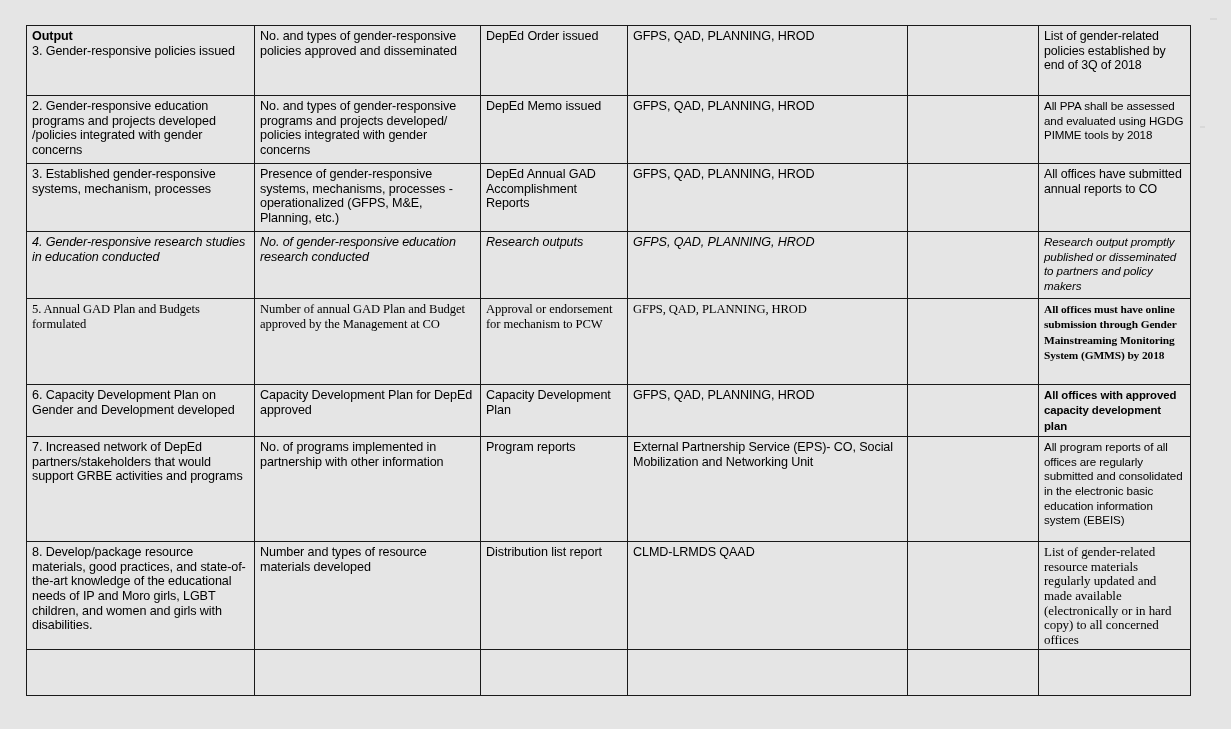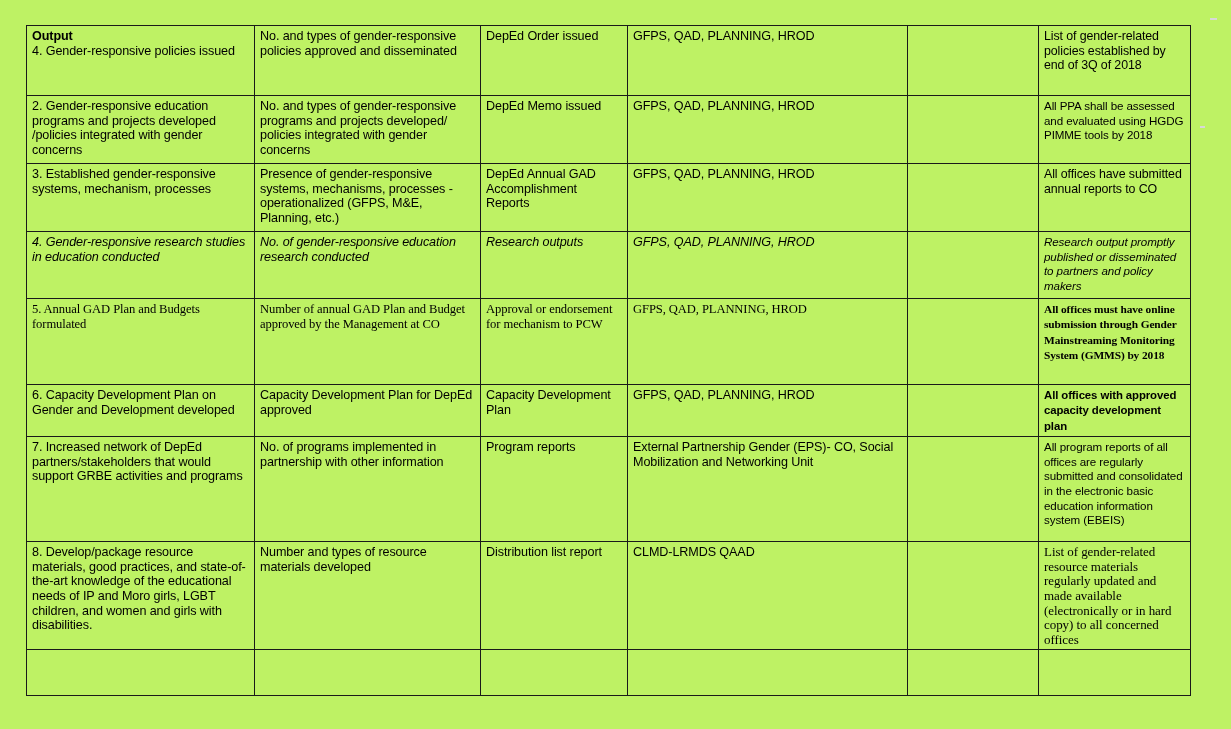--- a/index.html
+++ b/index.html
@@ -12,21 +12,21 @@
     width: 1231px;
     height: 729px;
     overflow: hidden;
     font-family: "Liberation Sans", sans-serif;
     color: #000000;
   }
   #page {
     position: relative;
     width: 1231px;
     height: 729px;
-    background: #bef264;
+    background: #e5e5e5;
   }
   #scan-table {
     position: absolute;
     left: 26px;
     top: 25px;
     width: 1164px;
     border-collapse: collapse;
     table-layout: fixed;
   }
   #scan-table td {
@@ -95,21 +95,21 @@
     <colgroup>
       <col class="c1">
         <col class="c2">
         <col class="c3">
       <col class="c4">
         <col class="c5">
         <col class="c6">
     </colgroup>
     <tbody id="table-body">
         <tr style="height: 70px;">
-          <td><span class="bold-head">Output</span><span class="cell-text">4. Gender-responsive policies issued</span></td>
+          <td><span class="bold-head">Output</span><span class="cell-text">3. Gender-responsive policies issued</span></td>
           <td><span class="cell-text">No. and types of gender-responsive policies approved and disseminated</span></td>
           <td><span class="cell-text">DepEd Order issued</span></td>
           <td><span class="cell-text">GFPS, QAD, PLANNING, HROD</span></td>
           <td><span class="cell-text"></span></td>
           <td class="note-normal va-mid"><span class="cell-text">List of gender-related policies established by end of 3Q of 2018</span></td>
         </tr>
         <tr style="height: 68px;">
           <td><span class="cell-text">2. Gender-responsive education programs and projects developed /policies integrated with gender concerns</span></td>
           <td><span class="cell-text">No. and types of gender-responsive programs and projects developed/ policies integrated with gender concerns</span></td>
           <td><span class="cell-text">DepEd Memo issued</span></td>
@@ -146,21 +146,21 @@
           <td><span class="cell-text">Capacity Development Plan for DepEd approved</span></td>
           <td><span class="cell-text">Capacity Development Plan</span></td>
           <td><span class="cell-text">GFPS, QAD, PLANNING, HROD</span></td>
           <td><span class="cell-text"></span></td>
           <td class="note-bold va-top"><span class="cell-text">All offices with approved capacity development plan</span></td>
         </tr>
         <tr style="height: 105px;">
           <td><span class="cell-text">7. Increased network of DepEd partners/stakeholders that would support GRBE activities and programs</span></td>
           <td><span class="cell-text">No. of programs implemented in partnership with other information</span></td>
           <td><span class="cell-text">Program reports</span></td>
-          <td><span class="cell-text">External Partnership Gender (EPS)- CO, Social Mobilization and Networking Unit</span></td>
+          <td><span class="cell-text">External Partnership Service (EPS)- CO, Social Mobilization and Networking Unit</span></td>
           <td><span class="cell-text"></span></td>
           <td class="note-small va-top"><span class="cell-text">All program reports of all offices are regularly submitted and consolidated in the electronic basic education information system (EBEIS)</span></td>
         </tr>
         <tr style="height: 106px;">
           <td><span class="cell-text">8. Develop/package resource materials, good practices, and state-of-the-art knowledge of the educational needs of IP and Moro girls, LGBT children, and women and girls with disabilities.</span></td>
           <td><span class="cell-text">Number and types of resource materials developed</span></td>
           <td><span class="cell-text">Distribution list report</span></td>
           <td><span class="cell-text">CLMD-LRMDS    QAAD</span></td>
           <td><span class="cell-text"></span></td>
           <td class="note-tiny va-top"><span class="cell-text">List of gender-related resource materials regularly updated and made available (electronically or in hard copy) to all concerned offices</span></td>

